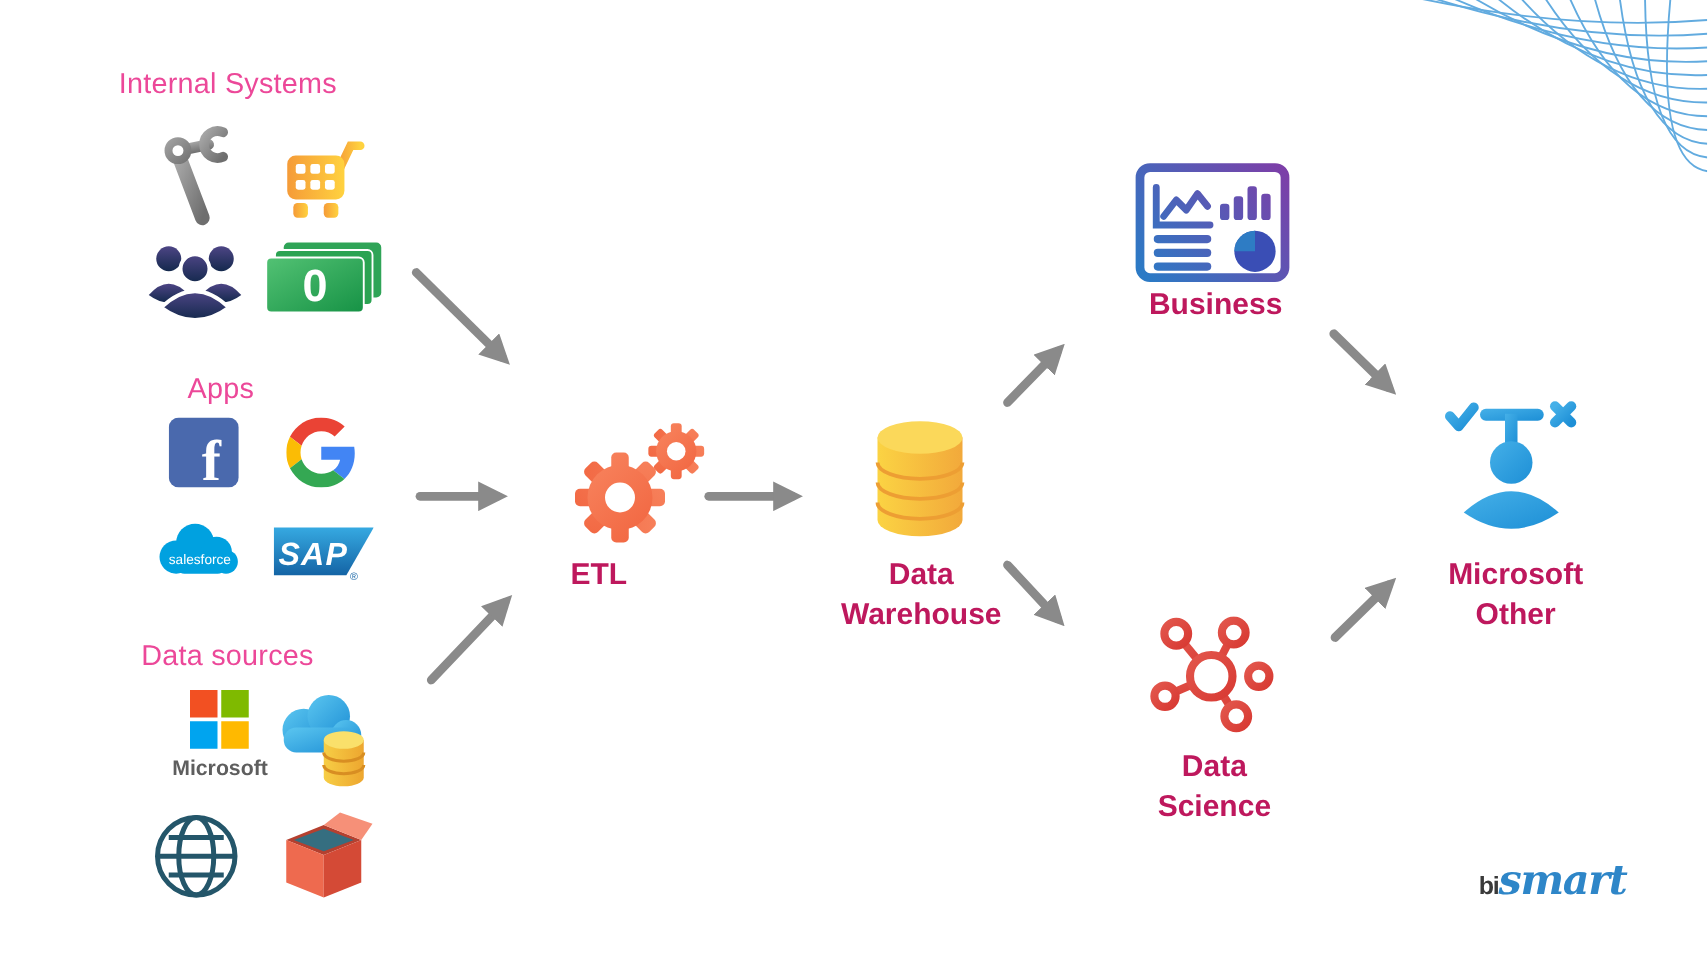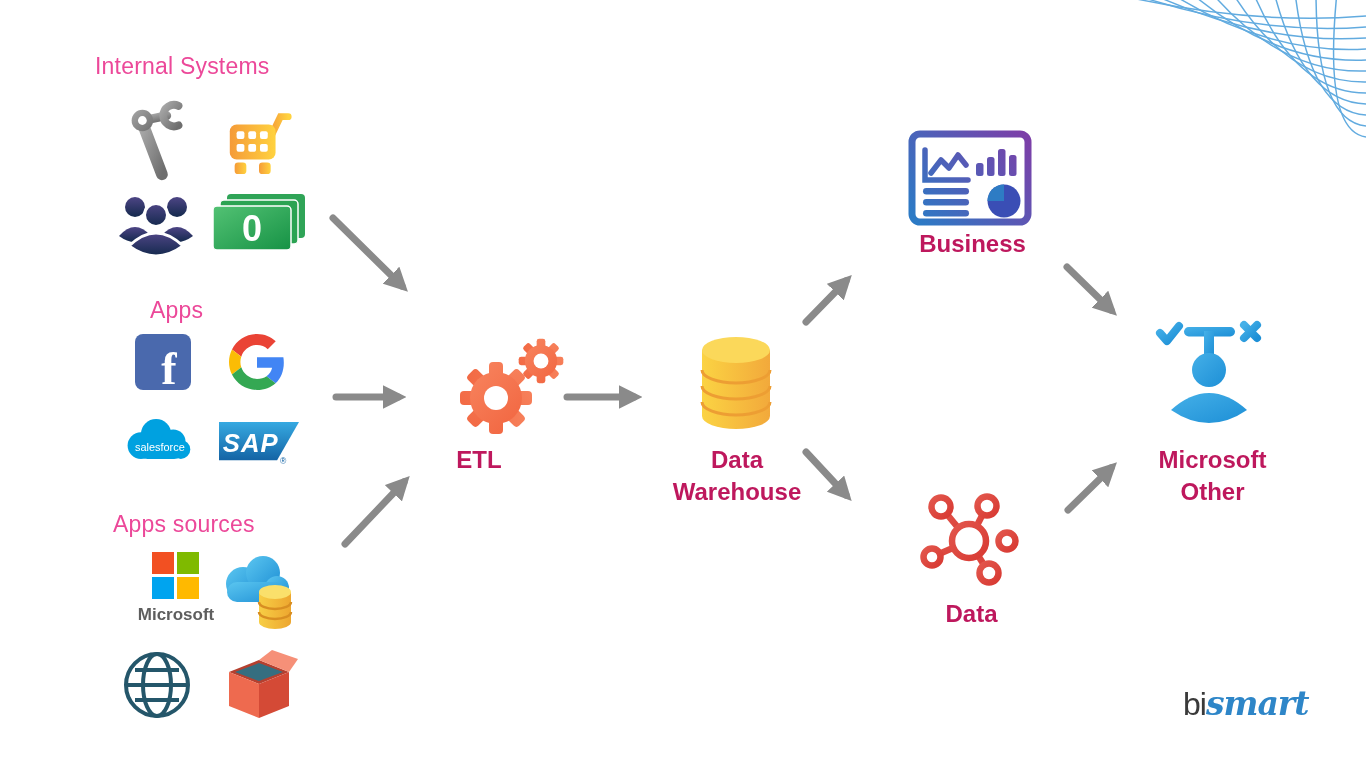--- a/index.html
+++ b/index.html
@@ -9,21 +9,21 @@
   }
   .abs{position:absolute;}
   .section-title{
     position:absolute;font-size:23px;font-weight:400;color:#ec4899;letter-spacing:.2px;
   }
   .node-label{
     position:absolute;text-align:center;font-weight:700;font-size:24px;color:#be185d;line-height:32px;
   }
   .apps-title{text-align:left;}
   .brand{position:absolute;left:1183px;top:684px;white-space:nowrap;}
-  .brand .bi{font-size:32px;font-weight:400;color:#3a3a3a;letter-spacing:-1px;}
+  .brand .bi{font-size:20px;font-weight:700;color:#3a3a3a;letter-spacing:-1px;}
   .brand .smart{font-size:33px;font-weight:700;font-style:italic;color:#2E86C8;letter-spacing:-1px;font-family:"DejaVu Serif",serif;}
   svg{display:block;}
 </style>
 </head>
 <body>
 
 <div class="canvas">
 
   <svg class="abs" style="left:1096px;top:0;" width="270" height="170" viewBox="0 0 270 170">
     <g stroke="#5AA7DE" stroke-width="1.5" fill="none" opacity="0.95">
@@ -37,21 +37,21 @@
       <path d="M270,93 Q199,93 157,-8"></path>
       <path d="M270,104 Q206,102 178,-8"></path>
       <path d="M270,115 Q213,112 199,-8"></path>
       <path d="M270,126 Q220,121 220,-8"></path>
       <path d="M270,137 Q227,131 241,-8"></path>
     </g>
   </svg>
 
   <div class="section-title" style="left:95px;top:53px;">Internal Systems</div>
   <div class="section-title apps-title" style="left:150px;top:297px;width:120px;">Apps</div>
-  <div class="section-title" style="left:113px;top:511px;">Apps sources</div>
+  <div class="section-title" style="left:113px;top:511px;">Data sources</div>
 
   <svg class="abs" style="left:122px;top:99px;" width="72" height="86" viewBox="0 0 72 88">
     <defs>
       <linearGradient id="gRobot" x1="0" y1="0" x2="1" y2="1">
         <stop offset="0" stop-color="#A7A7A7"></stop>
           <stop offset="1" stop-color="#6E6E6E"></stop>
       </linearGradient>
     </defs>
     <g stroke="url(#gRobot)" stroke-linecap="round" fill="none">
       <line x1="14" y1="80" x2="58" y2="80" stroke-width="11"></line>
@@ -325,20 +325,21 @@
   </div>
   <div class="node-label" style="left:648px;top:444px;width:178px;">
     <div>Data</div>
     <div>Warehouse</div>
   </div>
   <div class="node-label" style="left:880px;top:228px;width:185px;">
     <div>Business</div>
   </div>
   <div class="node-label" style="left:894px;top:598px;width:155px;">
     <div>Data</div>
+    <div>Science</div>
   </div>
   <div class="node-label" style="left:1125px;top:444px;width:175px;">
     <div>Microsoft</div>
     <div>Other</div>
   </div>
 
   <div class="brand">
     <span class="bi">bi</span><span class="smart">smart</span>
   </div>
 

